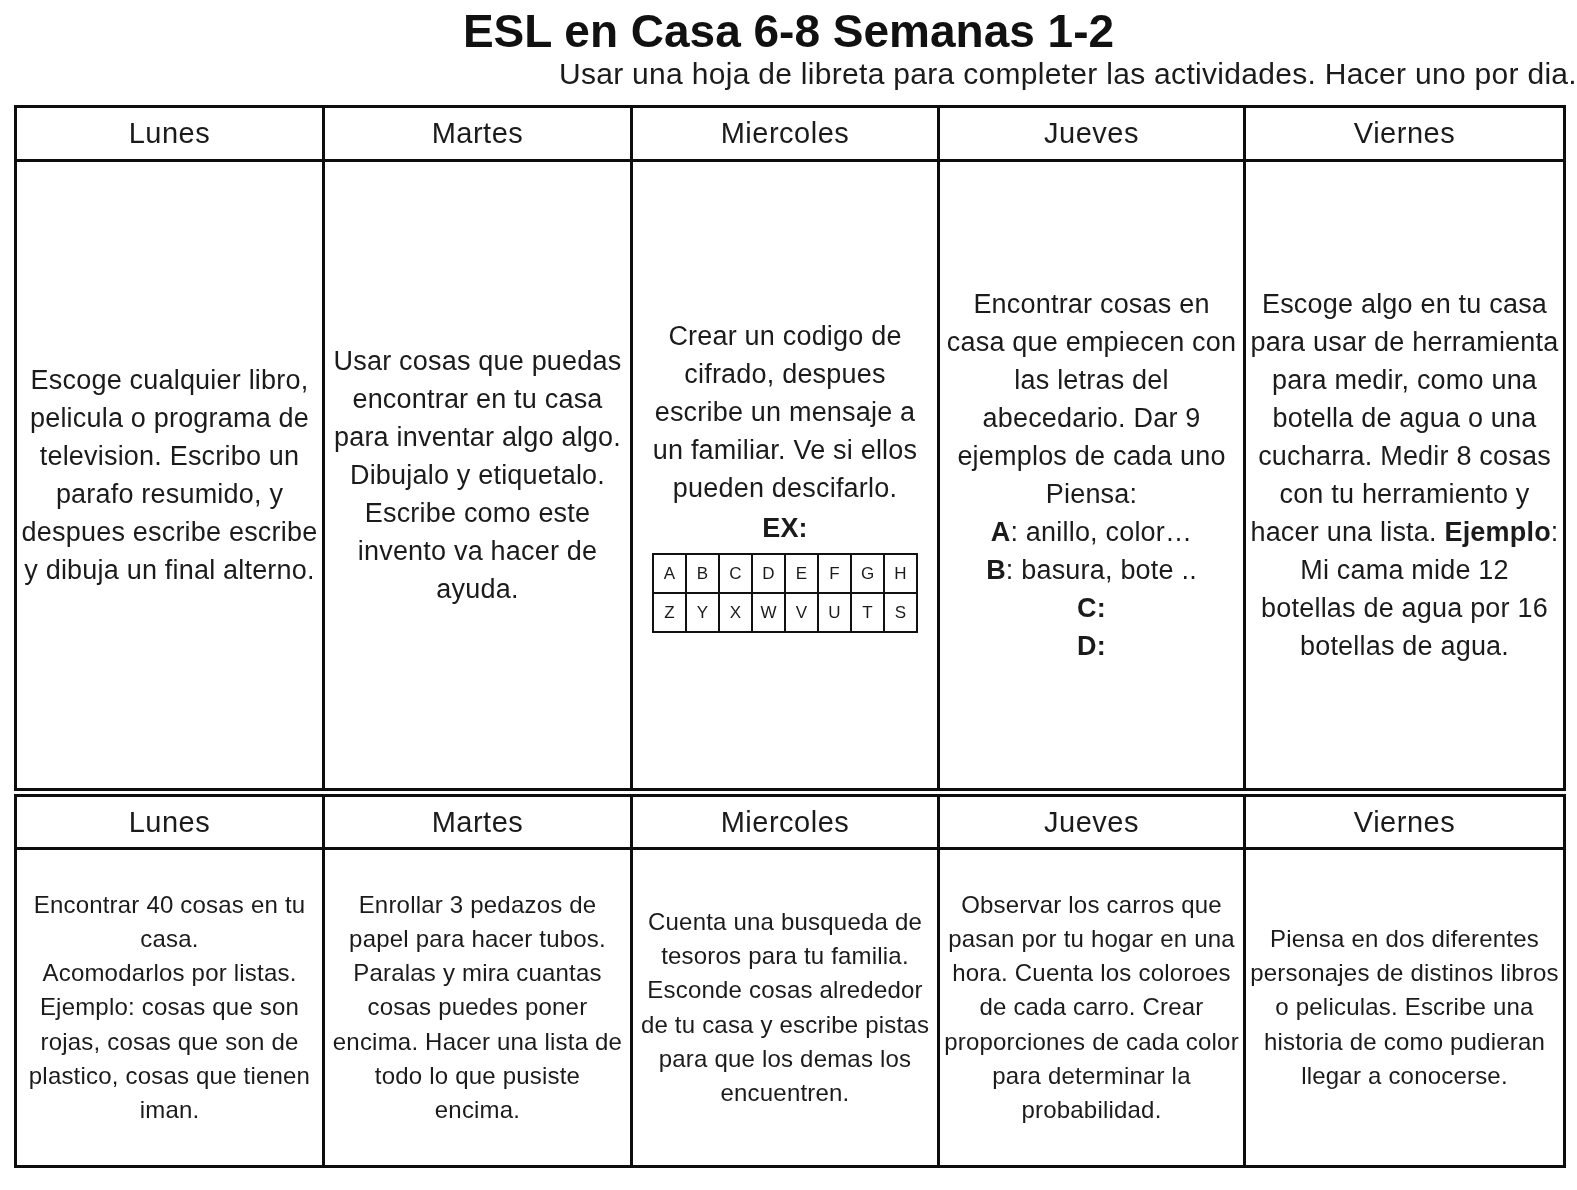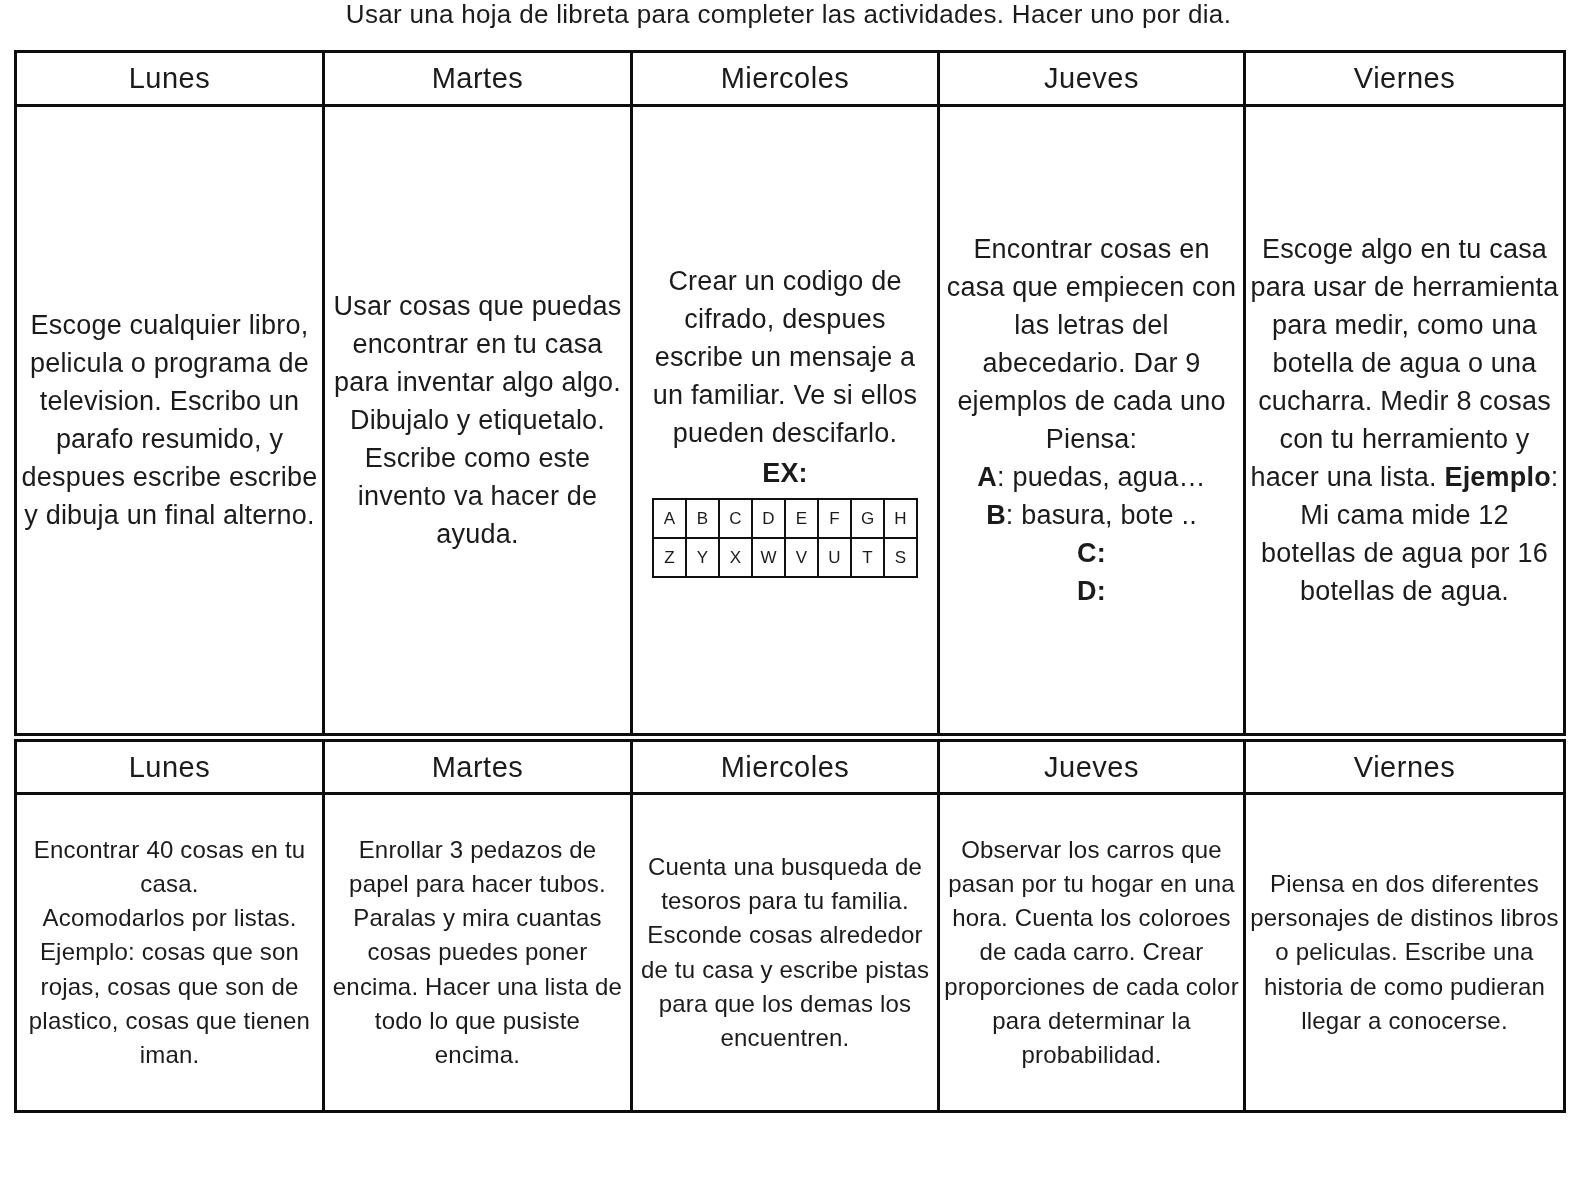--- a/index.html
+++ b/index.html
@@ -15,32 +15,32 @@
   }
   .title {
     text-align: center;
     font-size: 46px;
     font-weight: 900;
     letter-spacing: 0px;
     padding-top: 4px;
     color: #111111;
   }
   .subtitle {
-    text-align: center;
-    font-size: 26px;
+    text-align: right;
+    font-size: 30px;
     letter-spacing: 0.3px;
     margin-top: -1px;
     color: #1b1b1b;
   }
   table.schedule {
     border-collapse: collapse;
     table-layout: fixed;
     margin-left: 14px;
     width: 1549px;
-    margin-top: 20px;
+    margin-top: 14px;
   }
   table.schedule th, table.schedule td {
     border: 3px solid #0d0d0d;
     text-align: center;
     vertical-align: middle;
     padding: 2px 4px;
   }
   tr.hdr th {
     height: 54px;
     font-size: 29px;
@@ -65,20 +65,21 @@
     padding: 0;
     line-height: 1;
     letter-spacing: 0;
   }
 </style>
 </head>
 <body>
 
 <div class="page">
 
+  <h1 class="title">ESL en Casa 6-8 Semanas 1-2</h1>
   <div class="subtitle">Usar una hoja de libreta para completer las actividades. Hacer uno por dia.</div>
 
   <table class="schedule">
     <colgroup>
       <col style="width:308px">
         <col style="width:308px">
         <col style="width:307px">
         <col style="width:306px">
         <col style="width:320px">
     </colgroup>
@@ -123,21 +124,21 @@
             <td>U</td>
             <td>T</td>
             <td>S</td>
           </tr>
         </tbody>
             </table>
       </td>
       <td>
         <div class="cell-text">Encontrar cosas en casa que empiecen con las letras del abecedario. Dar 9 ejemplos de cada uno</div>
         <div>Piensa:</div>
-        <div><span class="bd">A</span><span>: puedas, agua…</span></div>
+        <div><span class="bd">A</span><span>: anillo, color…</span></div>
         <div><span class="bd">B</span><span>: basura, bote ..</span></div>
         <div class="bd">C:</div>
         <div class="bd">D:</div>
       </td>
       <td>
         <div class="cell-text"><span>Escoge algo en tu casa para usar de herramienta para medir, como una botella de agua o una cucharra. Medir 8 cosas con tu herramiento y hacer una lista.</span> <span class="bd">Ejemplo</span><span>: Mi cama mide 12 botellas de agua por 16 botellas de agua.</span></div>
       </td>
     </tr>
 
     <tr class="hdr hdr2">

